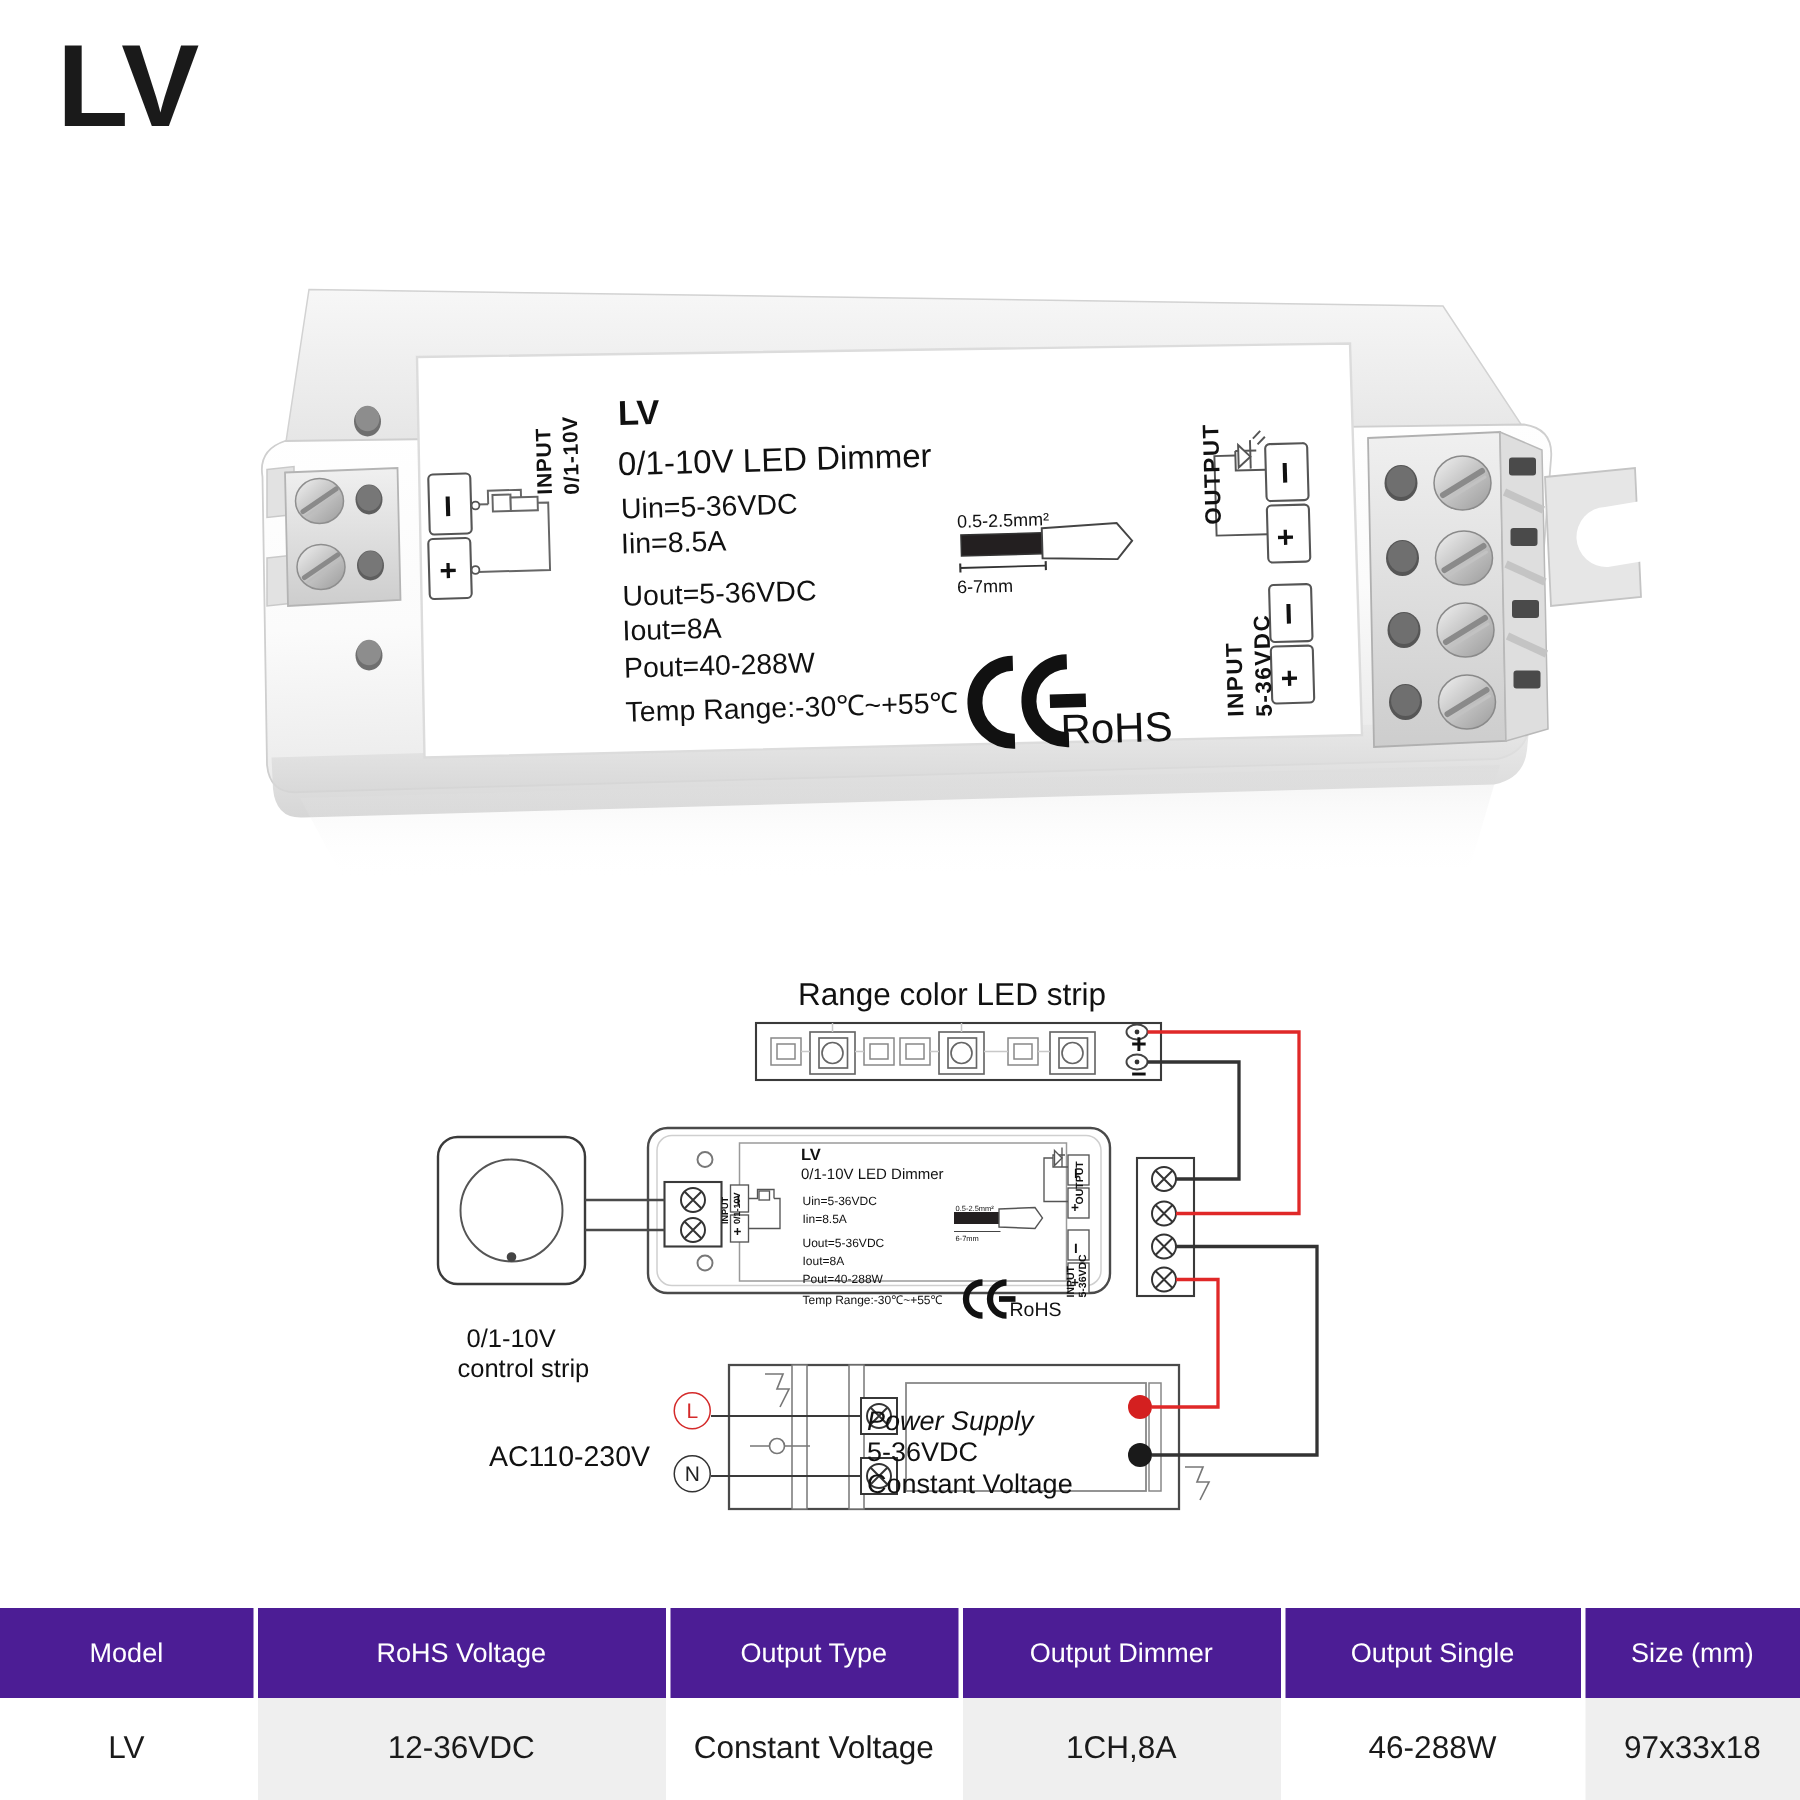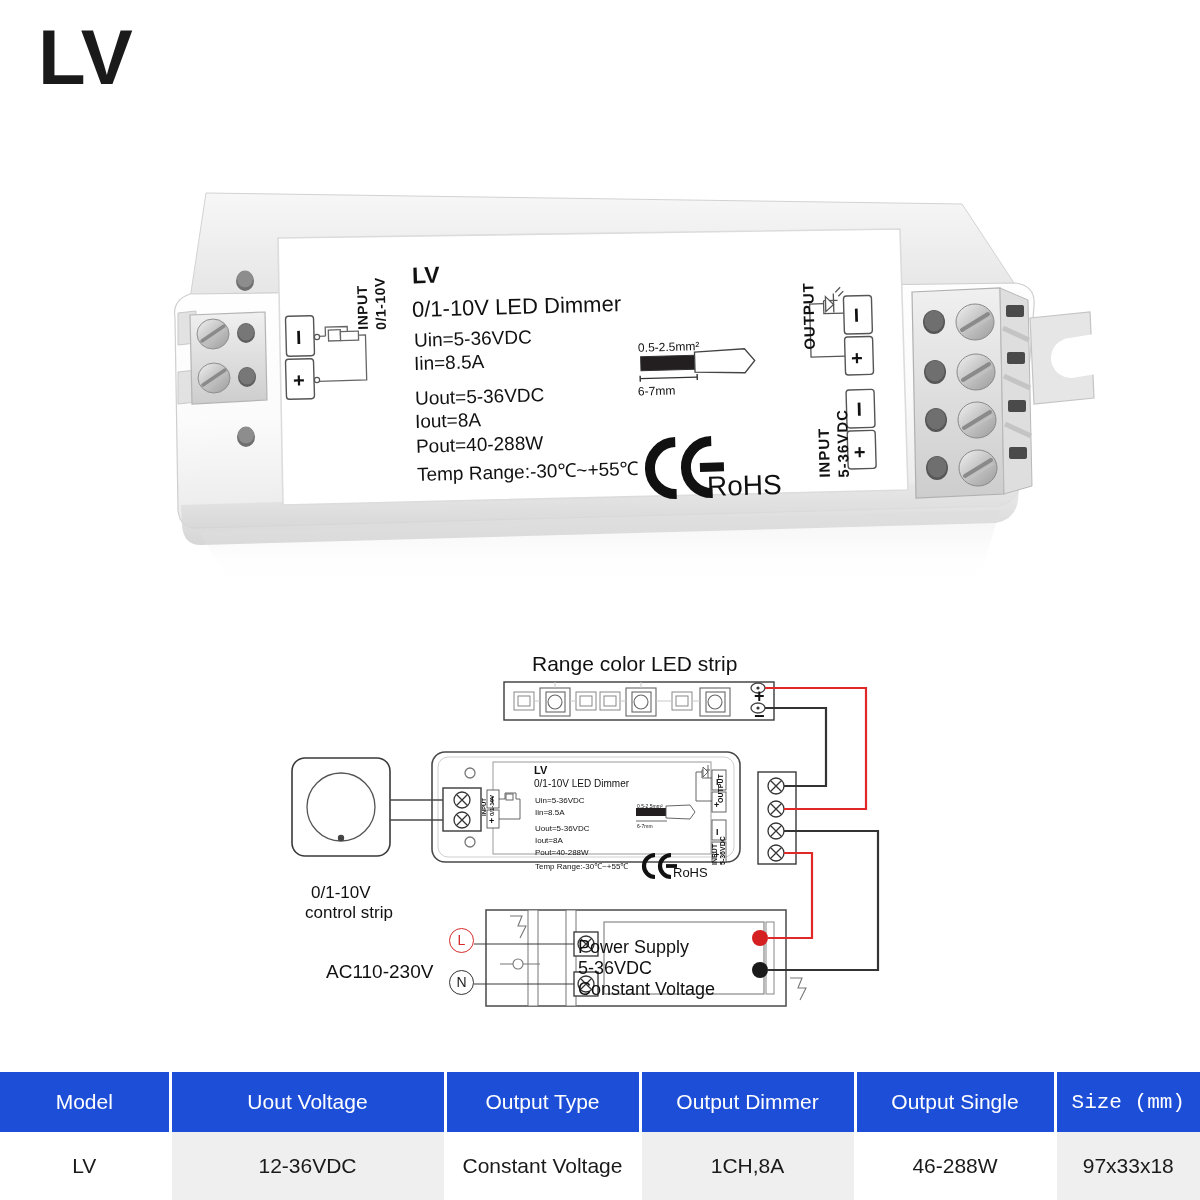--- a/index.html
+++ b/index.html
@@ -50,21 +50,21 @@
   .vert-pin2 { left:835px; top:478px; font-size:15px; font-weight:600;
                transform:rotate(-91.6deg); transform-origin:0 0; letter-spacing:1px; }
 
   
   .diagram { position:absolute; left:0px; top:620px; width:1200px; height:430px; }
   .d-lbl { position:absolute; color:#111; white-space:nowrap; font-size:19px; }
   .d-strip-title { left:532px; top:32px; font-size:21px; }
   .d-cu1 { left:311px; top:263px; font-size:17px; }
   .d-cu2 { left:305px; top:283px; font-size:17px; }
   .d-ac  { left:326px; top:341px; font-size:19px; }
-  .d-ps1 { left:578px; top:317px; font-size:18px; }
+  .d-ps1 { left:578px; top:317px; font-size:18px;font-style:italic; }
   .d-ps2 { left:578px; top:338px; font-size:18px; }
   .d-ps3 { left:578px; top:359px; font-size:18px; }
 
   
   .m-model { left:534px; top:144px; font-size:11px; font-weight:700; }
   .m-sub   { left:534px; top:158px; font-size:10px; }
   .m-s1    { left:535px; top:176px; font-size:8px; }
   .m-s2    { left:535px; top:188px; font-size:8px; }
   .m-s3    { left:535px; top:204px; font-size:8px; }
   .m-s4    { left:535px; top:216px; font-size:8px; }
@@ -88,25 +88,25 @@
   .term-N { position:absolute; left:449px; top:970px; width:25px; height:25px;
             border:1.6px solid #333; border-radius:50%; color:#222;
             font-size:14px; text-align:center; line-height:22px; }
 
   
   .spec-table {
     position:absolute; left:0; bottom:0; width:1200px; height:128px;
     border-collapse:collapse; table-layout:fixed;
   }
   .spec-table th {
-    background:#1d4ed8; color:#ffffff; font-size:21px; font-weight:400;
+    background:#4c1d95; color:#ffffff; font-size:18px; font-weight:400;
     height:60px; border-right:3px solid #ffffff; border-left:0;
     text-align:center; vertical-align:middle;
   }
-  .spec-table th:last-child { border-right:0;font-family:Liberation Mono, monospace; }
+  .spec-table th:last-child { border-right:0; }
   .spec-table td {
     font-size:21px; color:#1a1a1a; height:68px; text-align:center;
     vertical-align:middle; border-right:3px solid #ffffff;
     background:#ffffff;
   }
   .spec-table td:last-child { border-right:0; }
   .spec-table td.alt { background:#efefef; }
 </style>
 </head>
 <body>
@@ -469,21 +469,21 @@
 
 <div class="strip-plus">+</div>
 <div class="strip-minus">−</div>
 <div class="term-L">L</div>
 <div class="term-N">N</div>
 
 <table class="spec-table">
   <thead>
     <tr>
       <th style="width:170px">Model</th>
-      <th style="width:275px">Uout Voltage</th>
+      <th style="width:275px">RoHS Voltage</th>
       <th style="width:195px">Output Type</th>
       <th style="width:215px">Output Dimmer</th>
       <th style="width:200px">Output Single</th>
       <th>Size (mm)</th>
     </tr>
   </thead>
   <tbody>
     <tr>
       <td>LV</td>
       <td class="alt">12-36VDC</td>

